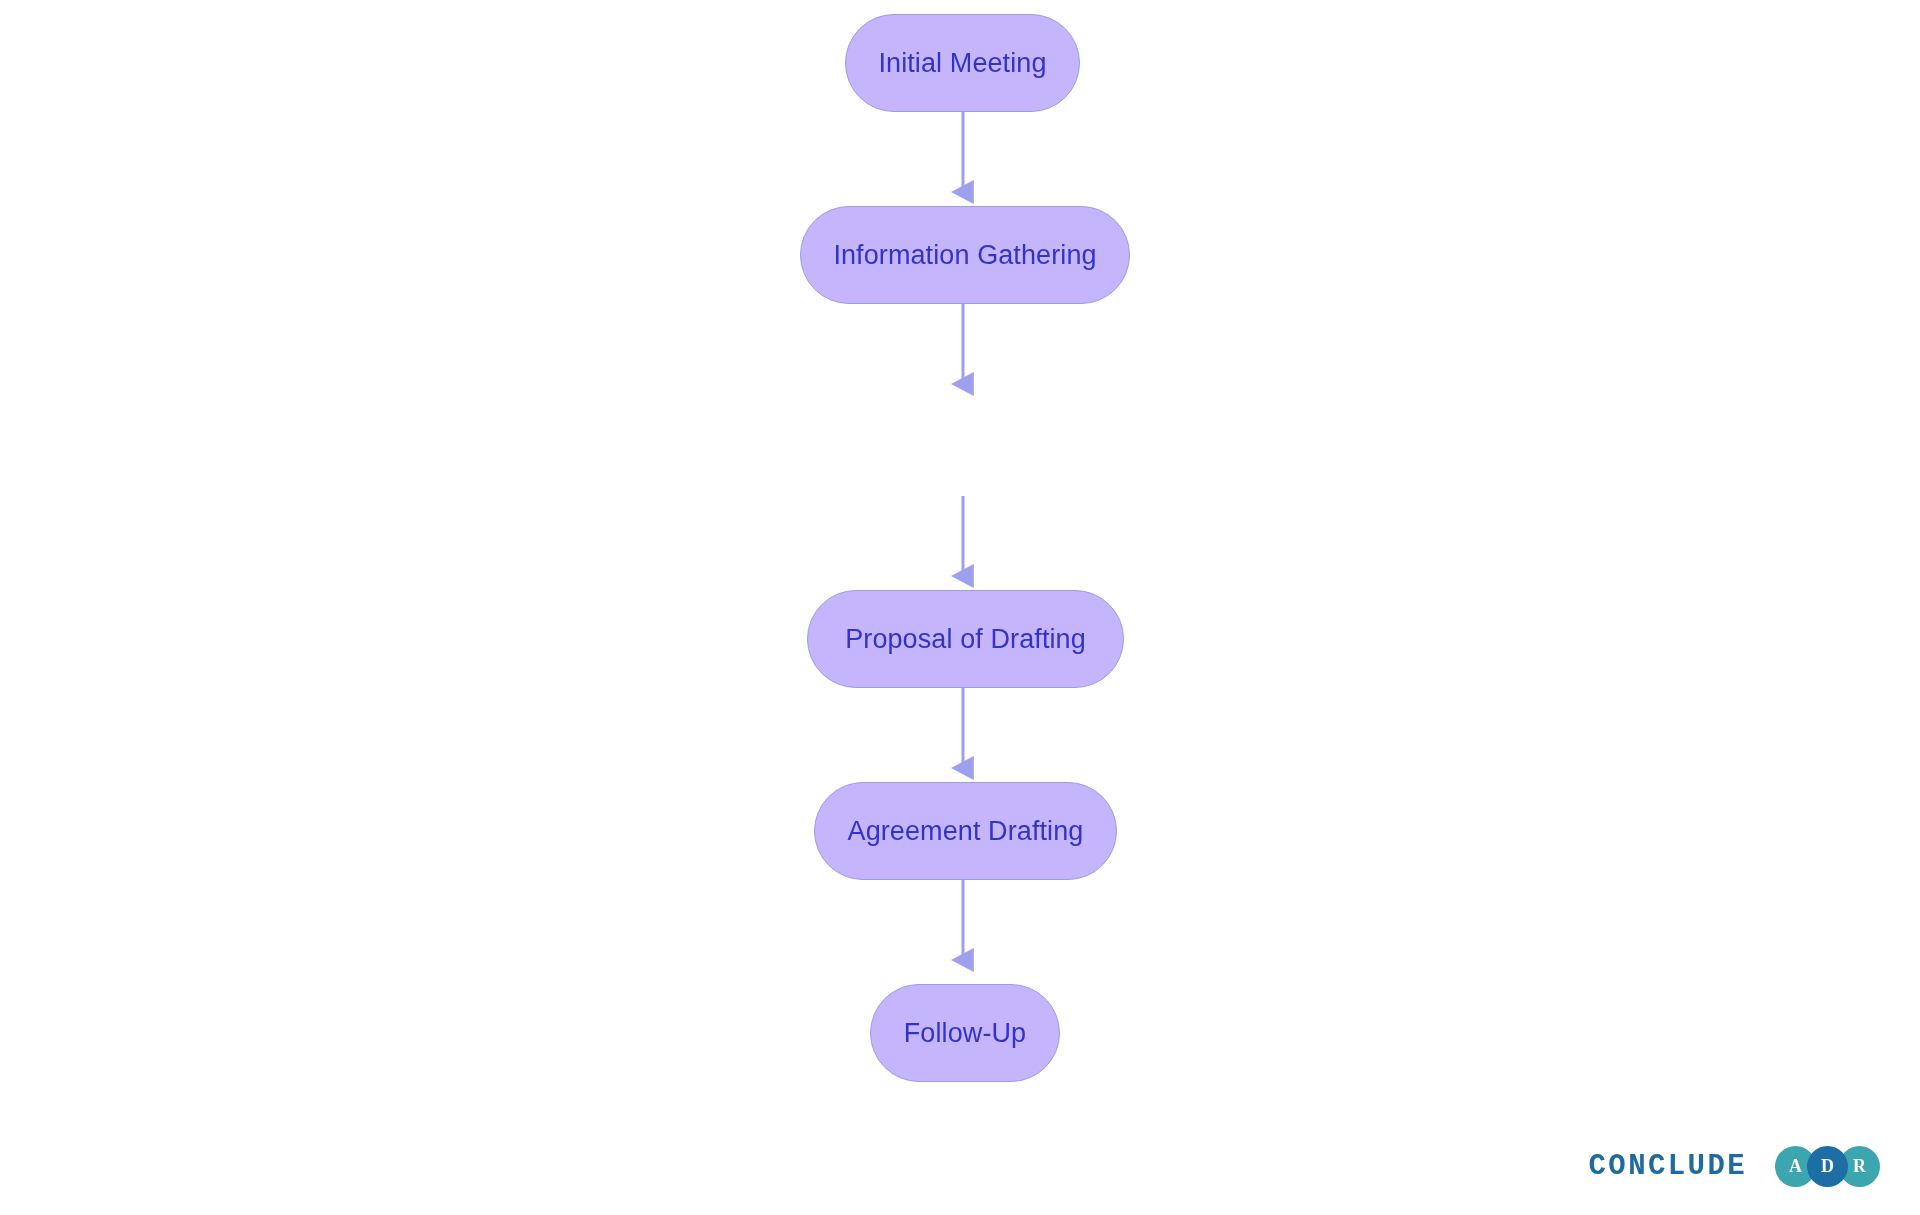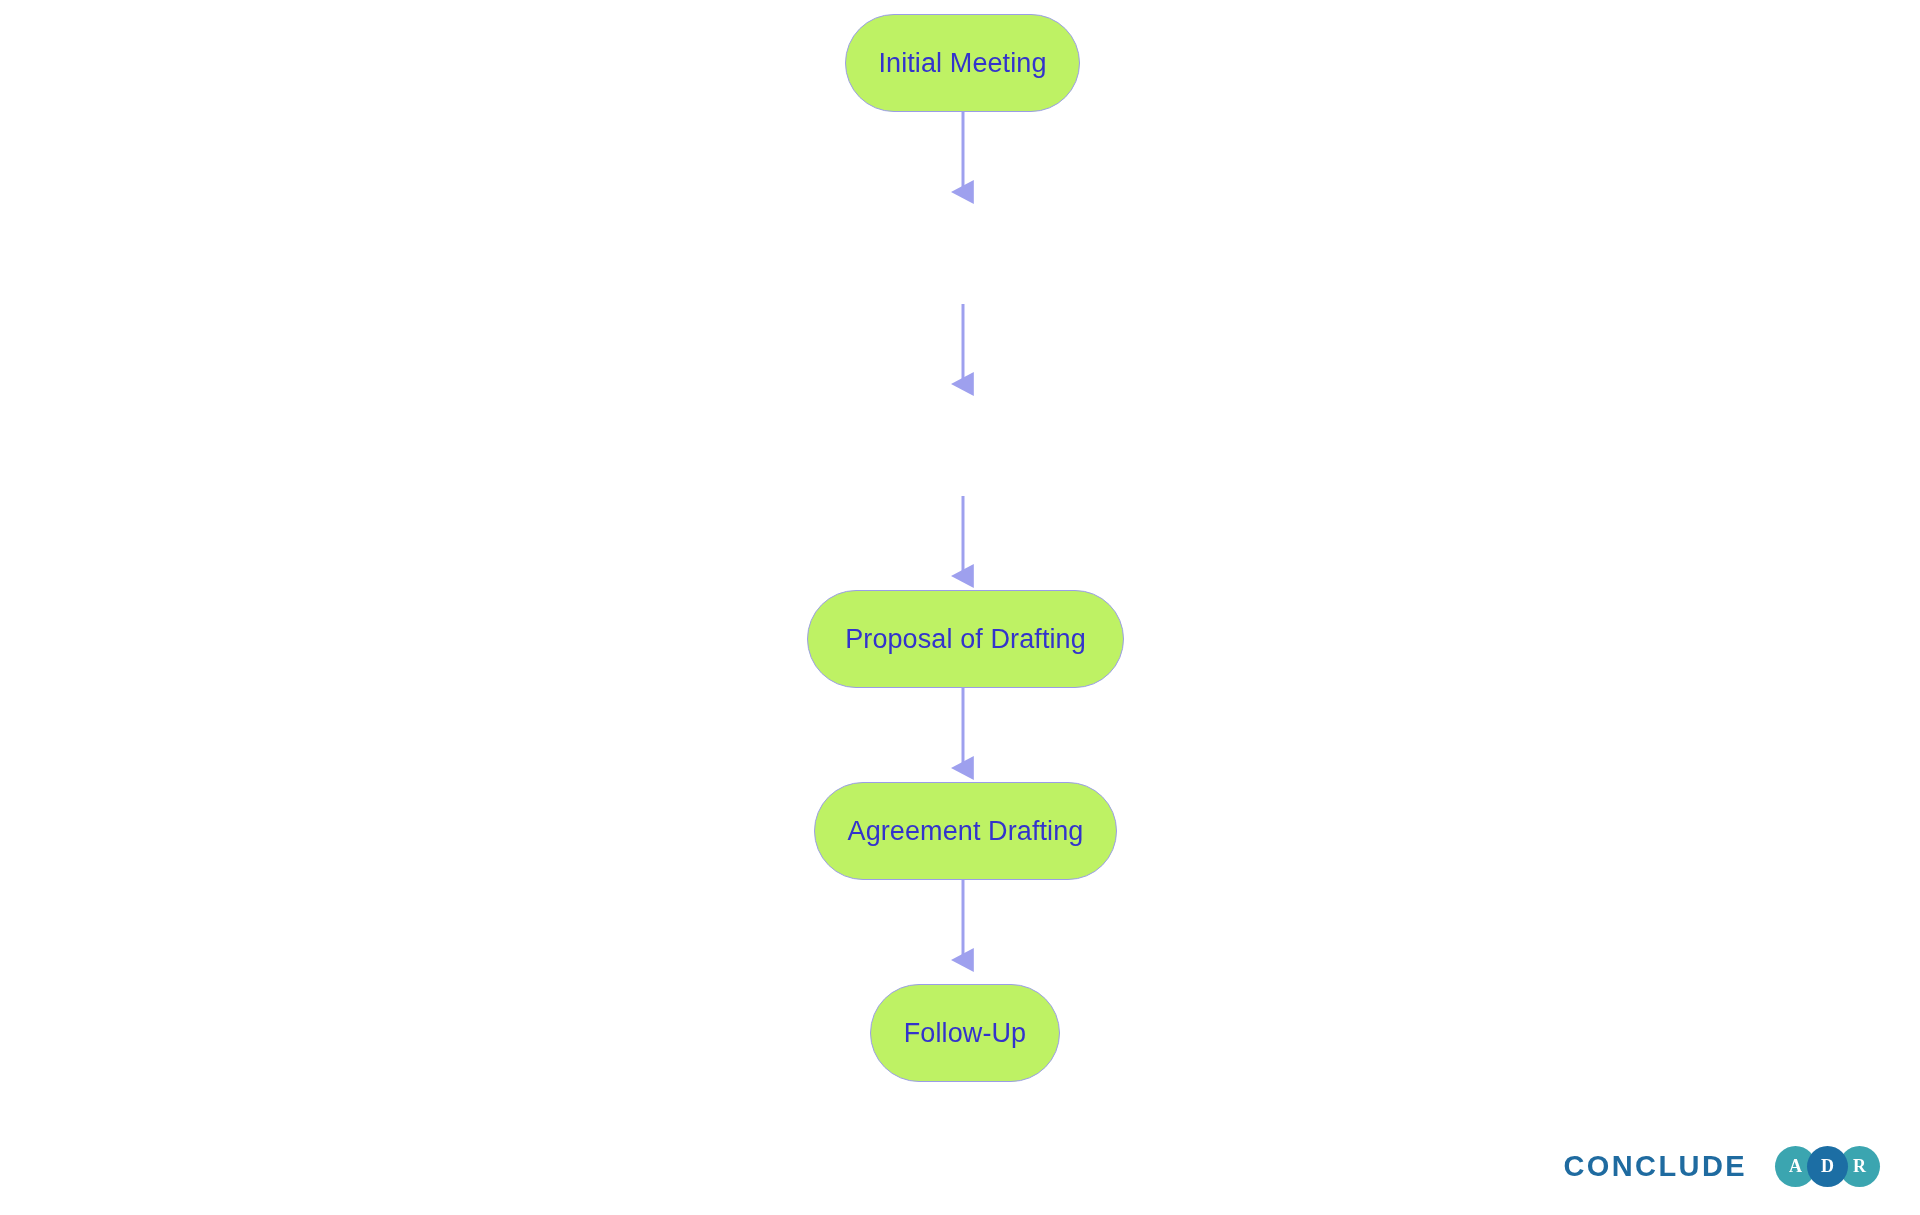--- a/index.html
+++ b/index.html
@@ -40,21 +40,21 @@
     width: 1920px;
     height: 1100px;
     pointer-events: none;
   }
 
   
   .flow-node {
     position: absolute;
     height: 98px;
     box-sizing: border-box;
-    background: #bef264;
+    background: #c4b5fd;
     border: 1.5px solid #9b9de8;
     border-radius: 49px;
     display: flex;
     align-items: center;
     justify-content: center;
     z-index: 2;
   }
   .flow-node .node-label {
     font-size: 27px;
     font-weight: 400;
@@ -75,21 +75,21 @@
   #brand-logo {
     position: absolute;
     right: 40px;
     bottom: 28px;
     display: flex;
     align-items: center;
     gap: 28px;
     z-index: 3;
   }
   #brand-logo .brand-word {
-    font-family: Liberation Sans, sans-serif;
+    font-family: Liberation Mono, monospace;
     font-weight: 700;
     font-size: 29px;
     letter-spacing: 2.4px;
     color: #1f6ba0;
     line-height: 1;
   }
   .brand-circles {
     display: flex;
     align-items: center;
   }
@@ -129,20 +129,23 @@
         <line x1="963" y1="496" x2="963" y2="576" marker-end="url(#arrowhead)"></line>
         <line x1="963" y1="688" x2="963" y2="768" marker-end="url(#arrowhead)"></line>
         <line x1="963" y1="880" x2="963" y2="960" marker-end="url(#arrowhead)"></line>
       </g>
     </svg>
 
     <div class="flow-node node-0">
       <span class="node-label">Initial Meeting</span>
     </div>
 
+    <div class="flow-node node-1">
+      <span class="node-label">Information Gathering</span>
+    </div>
 
 
     <div class="flow-node node-3">
       <span class="node-label">Proposal of Drafting</span>
     </div>
 
     <div class="flow-node node-4">
       <span class="node-label">Agreement Drafting</span>
     </div>
 

